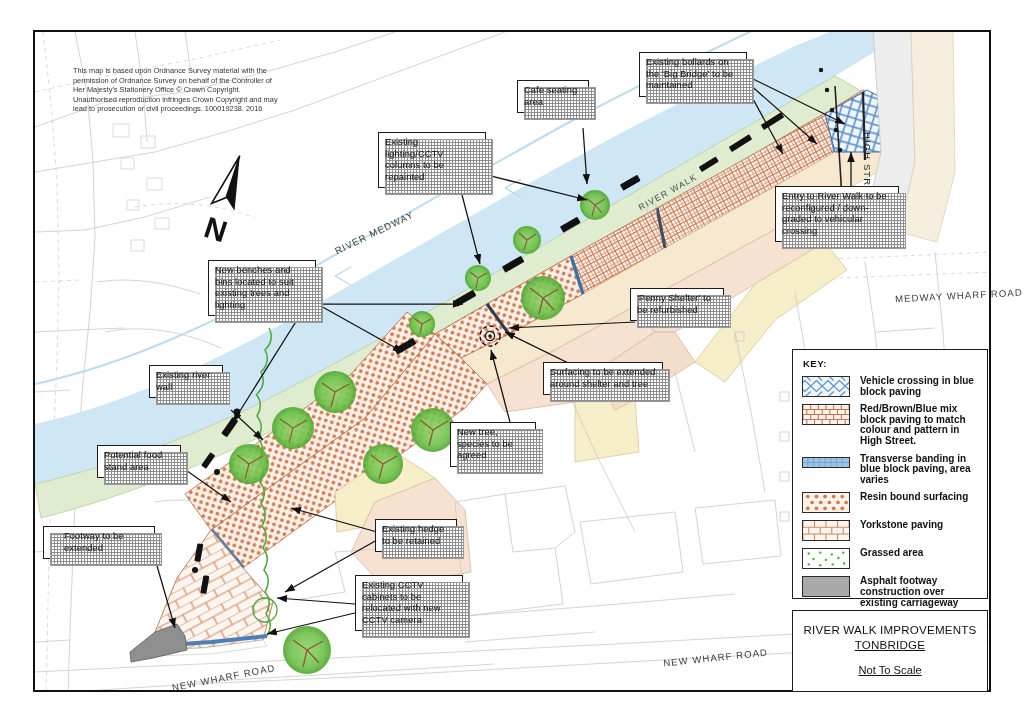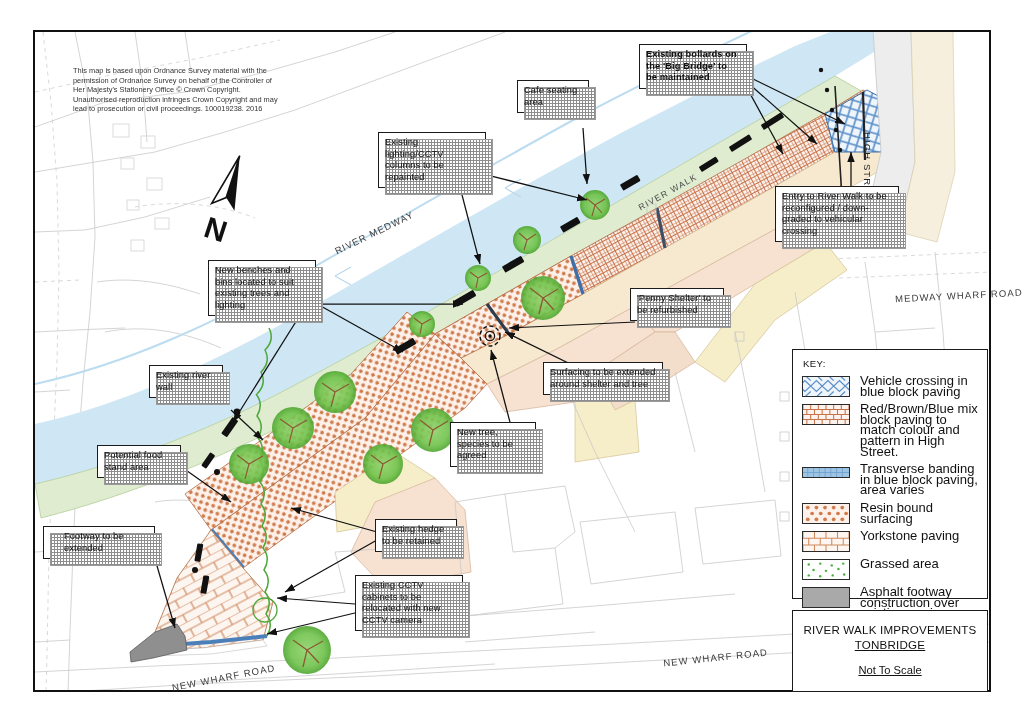--- a/index.html
+++ b/index.html
@@ -35,26 +35,26 @@
   .pathlabel{position:absolute;color:#4a4a4a;font-size:8.6px;
            letter-spacing:1.3px;white-space:nowrap;z-index:14;}
 
   
   #copyright{position:absolute;left:38px;top:34px;width:212px;
              font-size:7.4px;line-height:9.6px;color:#333;z-index:25;}
 
   
   #keypanel{position:absolute;left:757px;top:317px;width:196px;height:250px;
             background:#fff;border:1.3px solid #1b1b1b;box-sizing:border-box;
-            padding:8px 8px 0 9px;z-index:40;}
+            padding:8px 8px 0 9px;z-index:40;font-weight:bold;}
   #keytitle{font-size:9.6px;color:#111;margin:0 0 7px 1px;letter-spacing:.4px;}
   .keyrow{display:flex;align-items:flex-start;margin-bottom:7px;}
   .swatch{width:48px;height:21px;flex:0 0 48px;border:1px solid #2a2a2a;
           box-sizing:border-box;margin-right:10px;}
-  .keytxt{font-size:13px;line-height:10.6px;color:#111;}
+  .keytxt{font-size:10px;line-height:10.6px;color:#111;}
 
   
   .sw-vehicle{background:#ffffff;}
   .sw-redblock{background:#ffffff;}
   .sw-band{background:#9ec4e4;}
   .sw-resin{background:#ffffff;}
   .sw-york{background:#ffffff;}
   .sw-grass{background:#ffffff;}
   .sw-asphalt{background:#a9a9a9;}
   .swatch svg{display:block;width:100%;height:100%;}
@@ -425,21 +425,21 @@
        transform-origin:left top;">HIGH STREET</div>
 
   <div class="maptext" style="left:860px;top:258px;transform:rotate(-3deg);">MEDWAY WHARF ROAD</div>
 
   <div class="maptext" style="left:136px;top:640px;transform:rotate(-11deg);">NEW WHARF ROAD</div>
 
   <div class="maptext" style="left:628px;top:620px;transform:rotate(-6deg);">NEW WHARF ROAD</div>
 
   <div class="pathlabel" style="left:600px;top:155px;transform:rotate(-29deg);">RIVER WALK</div>
 
-  <div class="callout" style="left:604px;top:12px;width:108px;font-weight:bold;">Existing bollards on the 'Big Bridge' to be maintained</div>
+  <div class="callout" style="left:604px;top:20px;width:108px;">Existing bollards on the 'Big Bridge' to be maintained</div>
 
   <div class="callout" style="left:482px;top:48px;width:72px;">Cafe seating area</div>
 
   <div class="callout" style="left:343px;top:100px;width:108px;">Existing lighting/CCTV columns to be repainted</div>
 
   <div class="callout" style="left:740px;top:154px;width:124px;">Entry to River Walk to be reconfigured / down-graded to vehicular crossing</div>
 
   <div class="callout" style="left:173px;top:228px;width:108px;">New benches and bins located to suit existing trees and lighting</div>
 
   <div class="callout" style="left:595px;top:256px;width:94px;">'Penny Shelter' to be refurbished</div>

